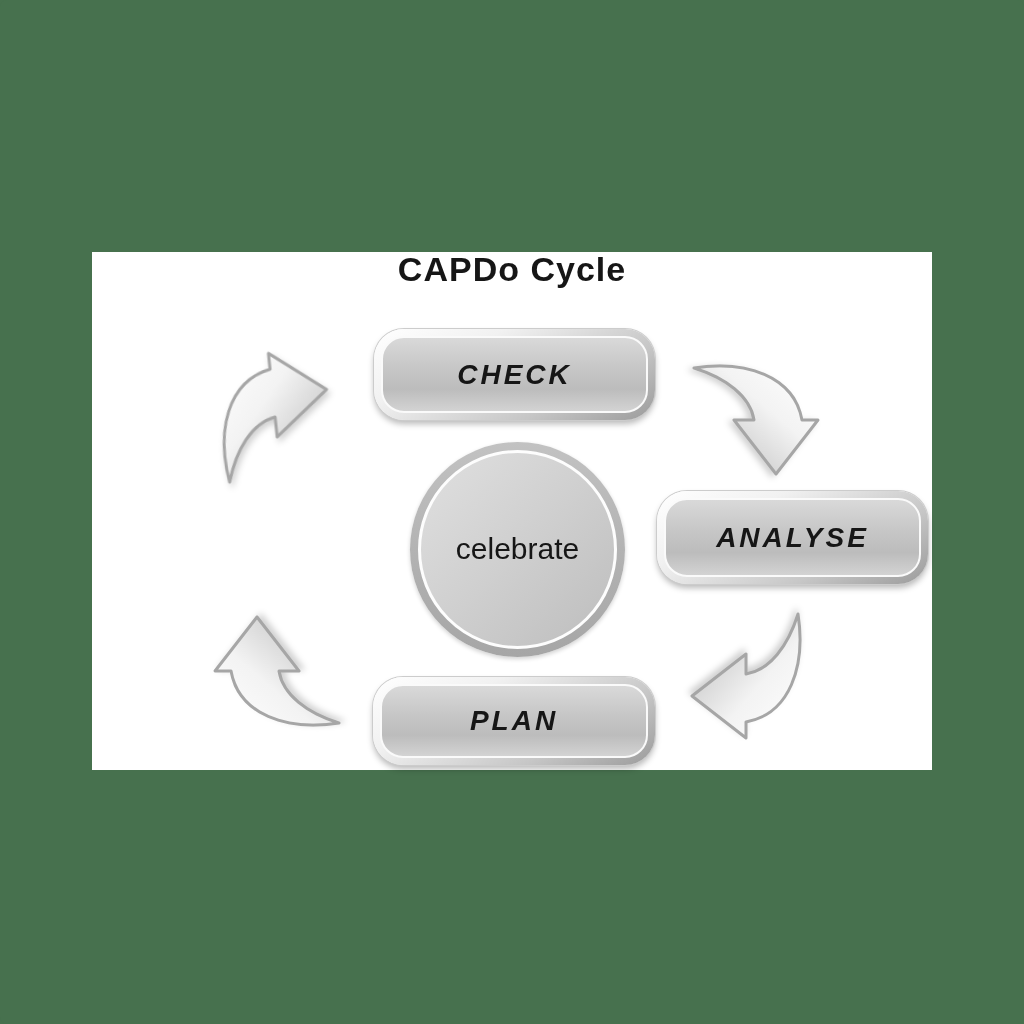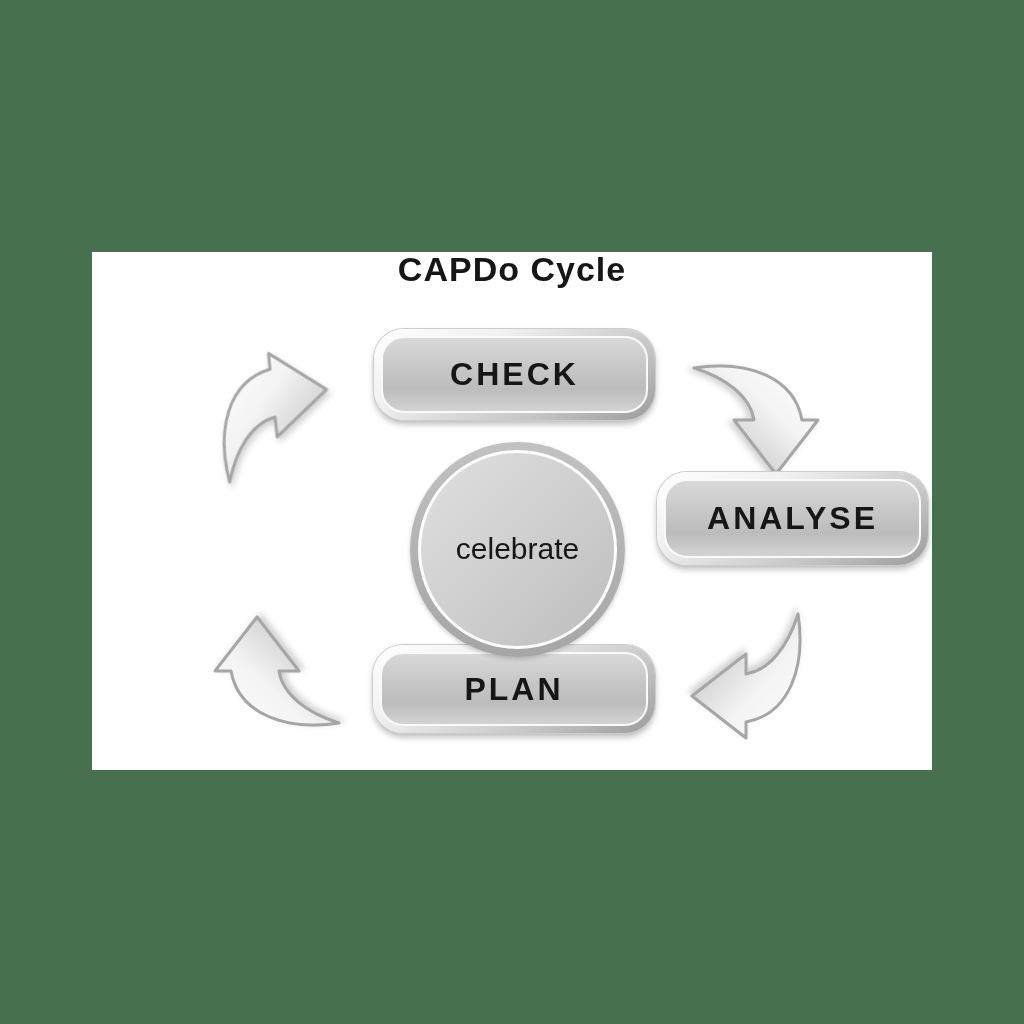--- a/index.html
+++ b/index.html
@@ -47,29 +47,30 @@
   .node-inner {
     width: 100%;
     height: 100%;
     border-radius: 23px;
     border: 2px solid #fafafa;
     box-sizing: border-box;
     background: linear-gradient(180deg, #d9d9d9 0%, #c7c7c7 40%, #bcbcbc 70%, #d3d3d3 100%);
     display: flex;
     align-items: center;
     justify-content: center;
-    font-size: 32px;
+    font-size: 28px;
     font-weight: bold;
     letter-spacing: 3px;
     color: #161616;
+    font-style: italic;
   }
   .node-check   { left: 374px; top: 329px; width: 281px; height: 91px; }
   .node-do      { left:  98px; top: 492px; width: 279px; height: 95px; }
-  .node-analyse { left: 657px; top: 472px; width: 271px; height: 93px; text-align: center; }
-  .node-plan    { left: 373px; top: 645px; width: 282px; height: 88px; }
+  .node-analyse { left: 657px; top: 491px; width: 271px; height: 93px; text-align: center; }
+  .node-plan    { left: 373px; top: 677px; width: 282px; height: 88px; }
 
   
   .circle {
     position: absolute;
     left: 410px;
     top: 442px;
     width: 215px;
     height: 215px;
     border-radius: 50%;
     padding: 8px;

